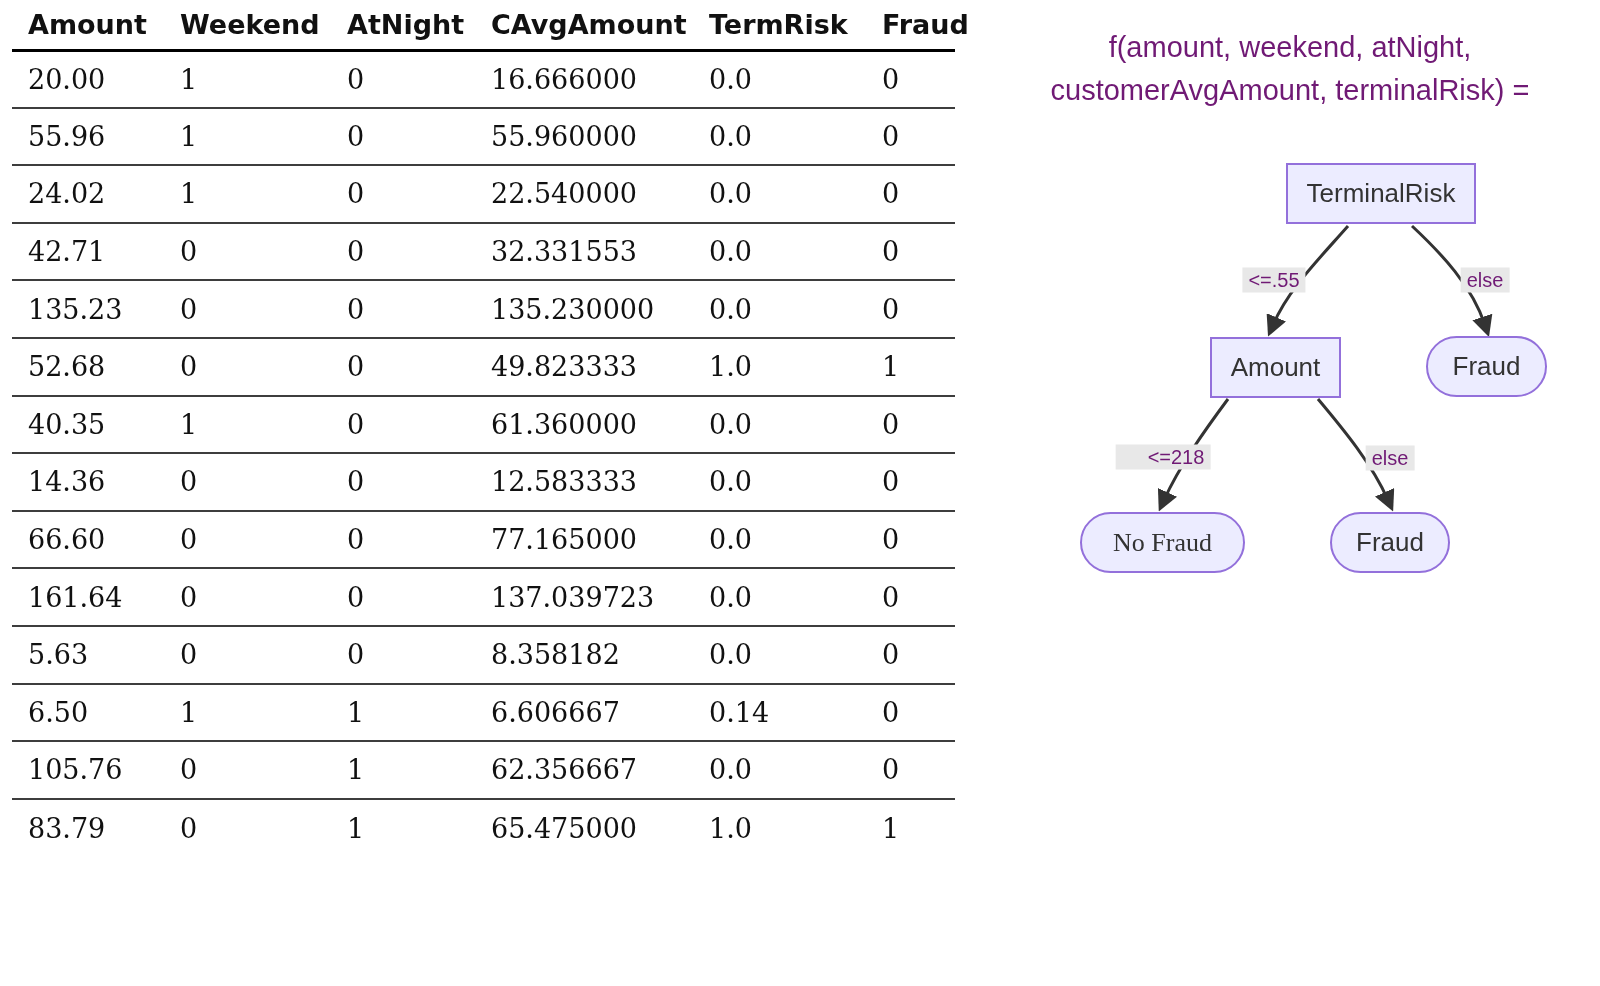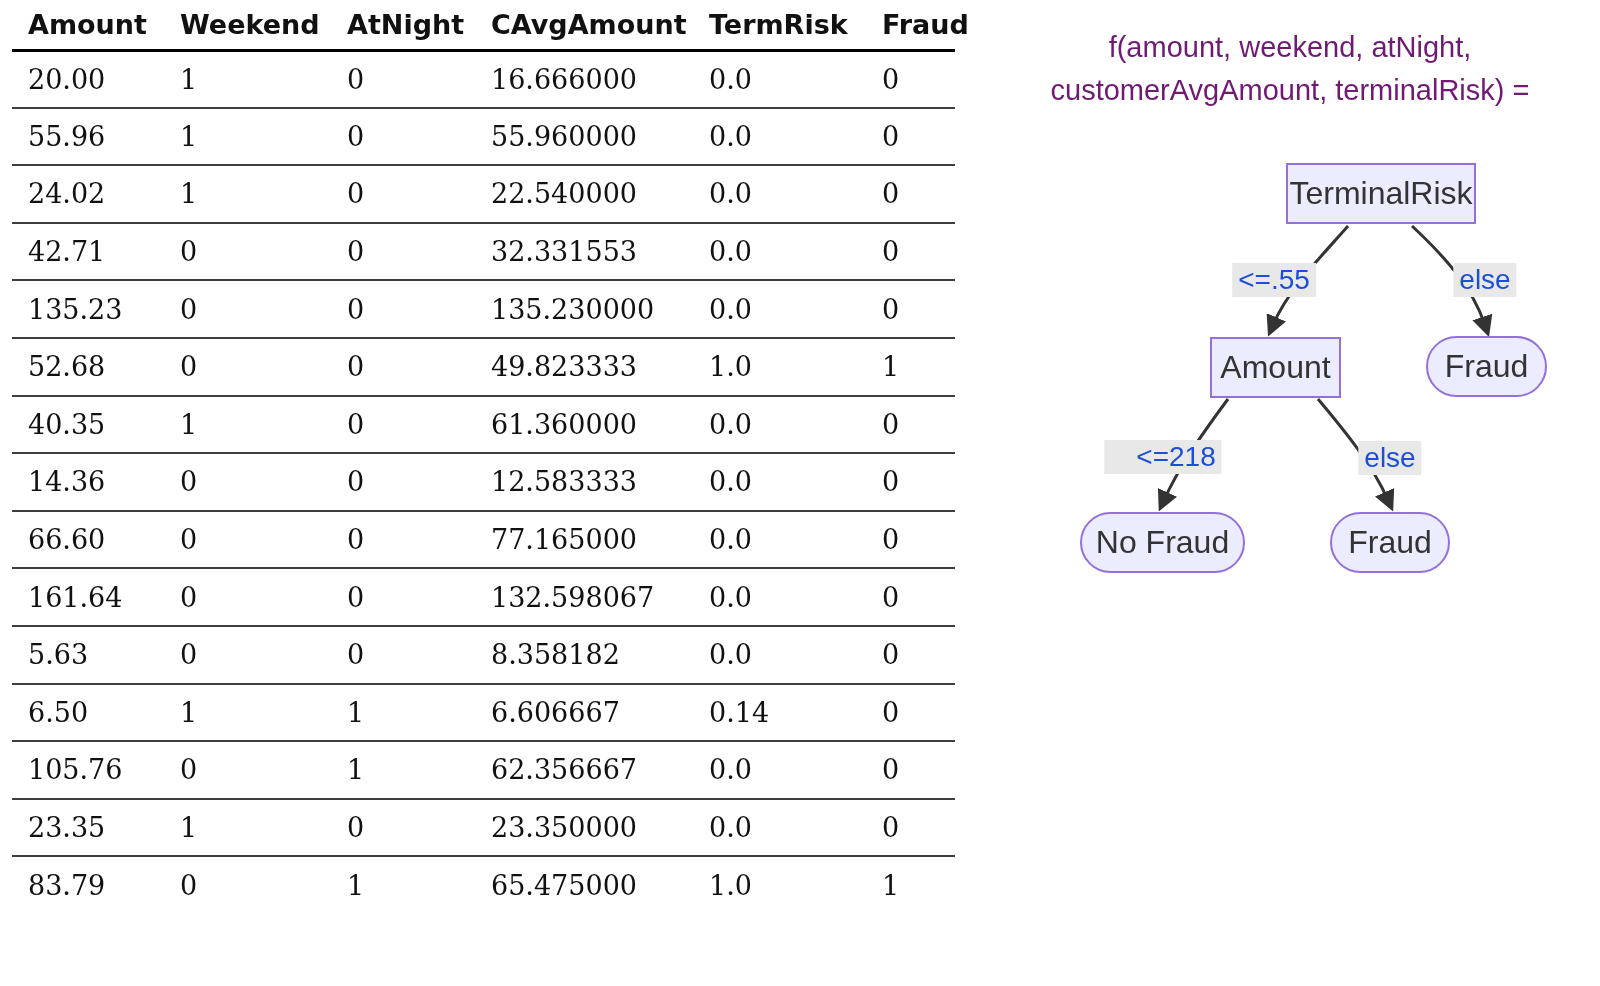--- a/index.html
+++ b/index.html
@@ -75,30 +75,30 @@
     pointer-events: none;
   }
   .tree-node {
     position: absolute;
     display: flex;
     align-items: center;
     justify-content: center;
     background: var(--node-fill);
     border: 2px solid var(--node-border);
     color: #333333;
-    font-size: 32px;
+    font-size: 26px;
     white-space: nowrap;
   }
   .tree-node.stadium { border-radius: 31px; }
   .edge-label {
     position: absolute;
     transform: translate(-50%, -50%);
     background: var(--edge-label-bg);
-    color: #1d4ed8;
-    font-size: 28px;
+    color: #701a75;
+    font-size: 20px;
     padding: 1px 6px;
     white-space: nowrap;
   }
 </style>
 </head>
 <body>
 
 <div class="page">
 
   <table class="data-table">
@@ -190,21 +190,21 @@
           <td>0</td>
           <td>0</td>
           <td>77.165000</td>
           <td>0.0</td>
           <td>0</td>
         </tr>
         <tr>
           <td>161.64</td>
           <td>0</td>
           <td>0</td>
-          <td>132.598067</td>
+          <td>137.039723</td>
           <td>0.0</td>
           <td>0</td>
         </tr>
         <tr>
           <td>5.63</td>
           <td>0</td>
           <td>0</td>
           <td>8.358182</td>
           <td>0.0</td>
           <td>0</td>
@@ -215,28 +215,20 @@
           <td>1</td>
           <td>6.606667</td>
           <td>0.14</td>
           <td>0</td>
         </tr>
         <tr>
           <td>105.76</td>
           <td>0</td>
           <td>1</td>
           <td>62.356667</td>
-          <td>0.0</td>
-          <td>0</td>
-        </tr>
-        <tr>
-          <td>23.35</td>
-          <td>1</td>
-          <td>0</td>
-          <td>23.350000</td>
           <td>0.0</td>
           <td>0</td>
         </tr>
         <tr>
           <td>83.79</td>
           <td>0</td>
           <td>1</td>
           <td>65.475000</td>
           <td>1.0</td>
           <td>1</td>
@@ -259,21 +251,21 @@
       <path d="M 1348 226 C 1318 260, 1288 290, 1273 325" marker-end="url(#arrow)"></path>
       <path d="M 1412 226 C 1442 254, 1472 286, 1485 325" marker-end="url(#arrow)"></path>
       <path d="M 1228 399 C 1205 430, 1180 465, 1164 500" marker-end="url(#arrow)"></path>
       <path d="M 1318 399 C 1344 430, 1372 464, 1388 500" marker-end="url(#arrow)"></path>
     </g>
   </svg>
 
   <div class="tree-node" style="left:1286px; top:163px; width:190px; height:61px;">TerminalRisk</div>
   <div class="tree-node" style="left:1210px; top:337px; width:131px; height:61px;">Amount</div>
   <div class="tree-node stadium" style="left:1426px; top:336px; width:121px; height:61px;">Fraud</div>
-  <div class="tree-node stadium" style="left:1080px; top:512px; width:165px; height:61px;">No Fraud</div>
+  <div class="tree-node stadium" style="left:1080px; top:512px; width:165px; height:61px;font-family:Liberation Serif, serif;">No Fraud</div>
   <div class="tree-node stadium" style="left:1330px; top:512px; width:120px; height:61px;">Fraud</div>
 
   <div class="edge-label" style="left:1274px; top:280px;">&lt;=.55</div>
   <div class="edge-label" style="left:1485px; top:280px;">else</div>
   <div class="edge-label" style="left:1163px; top:457px;padding-left:32px;">&lt;=218</div>
   <div class="edge-label" style="left:1390px; top:458px;">else</div>
 
 </div>
 
 </body></html>

